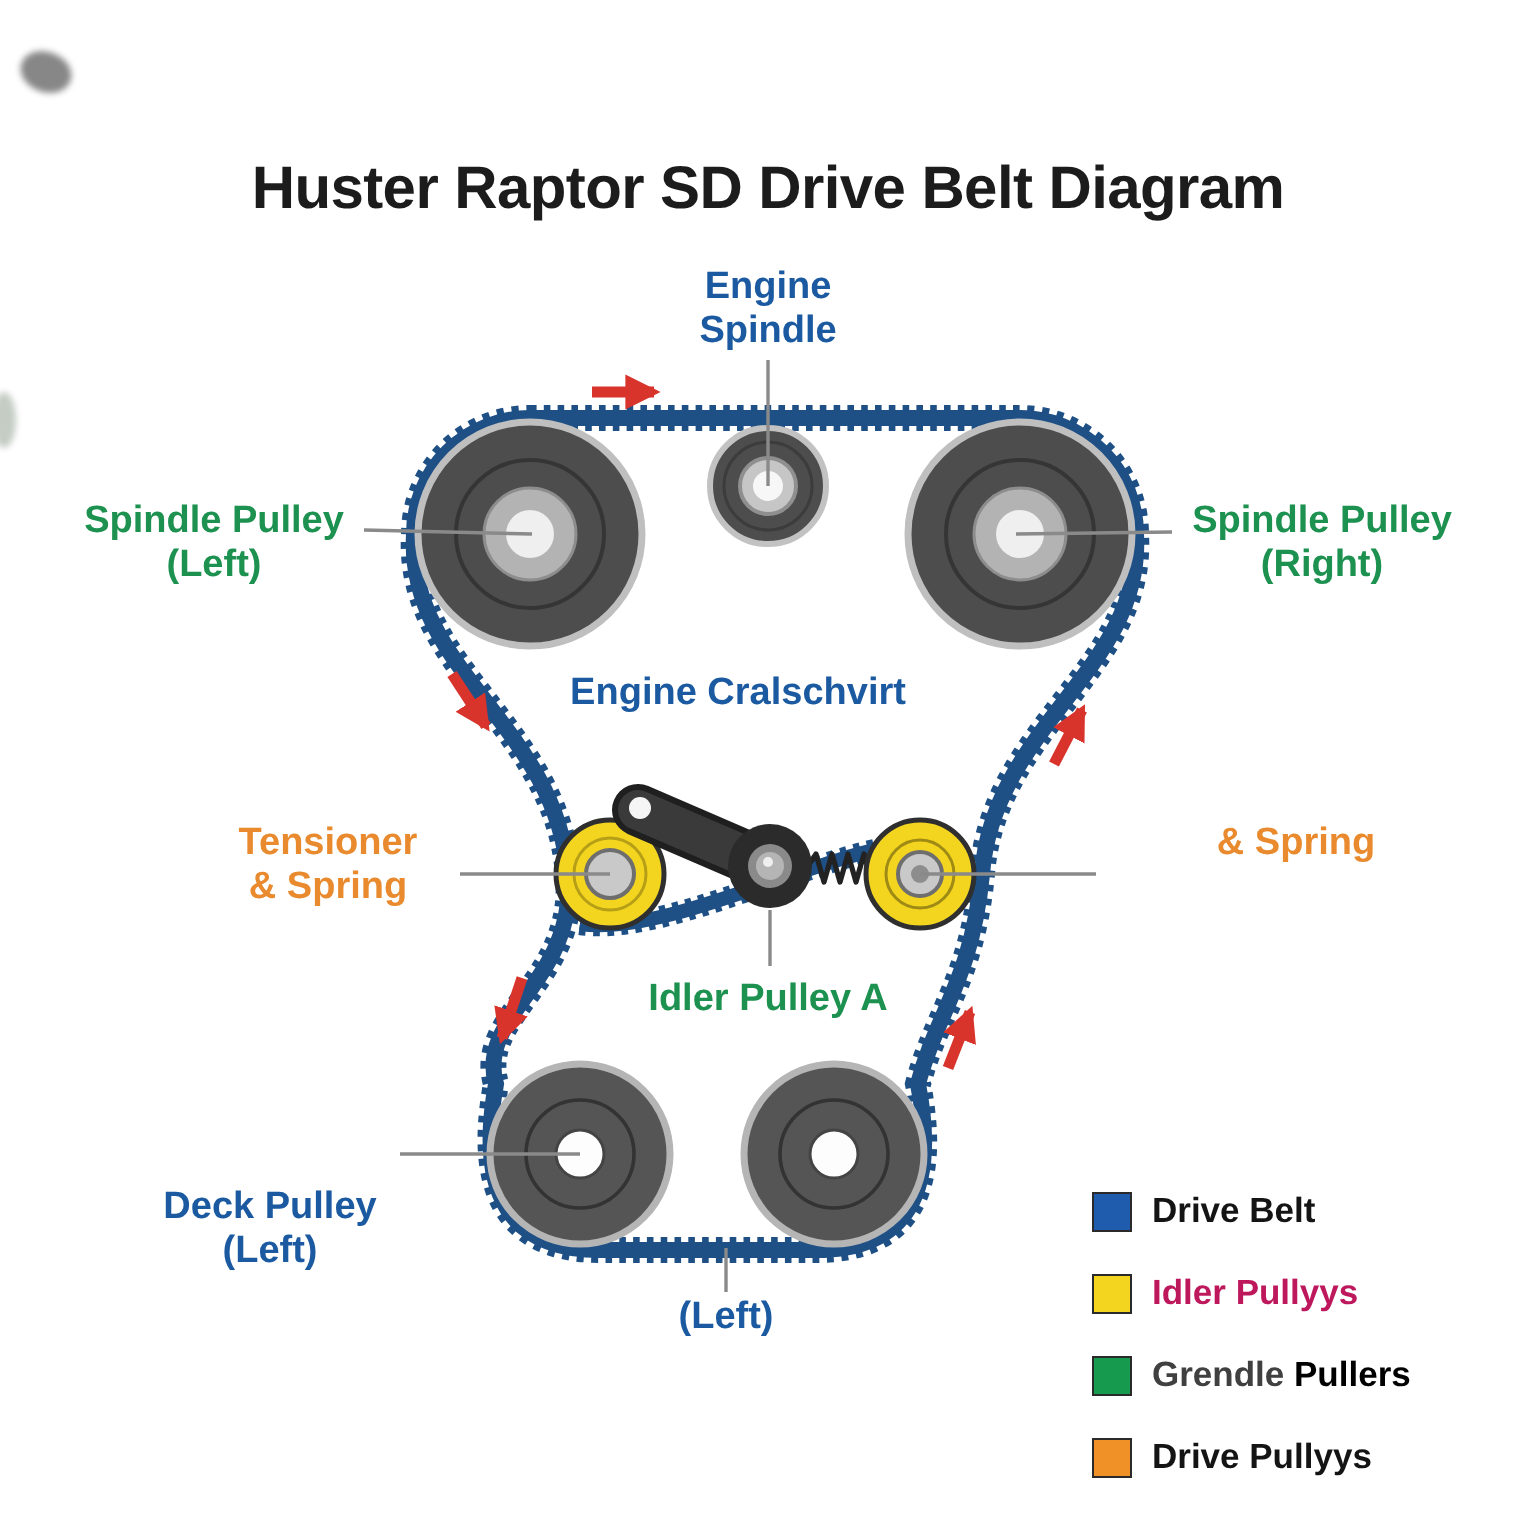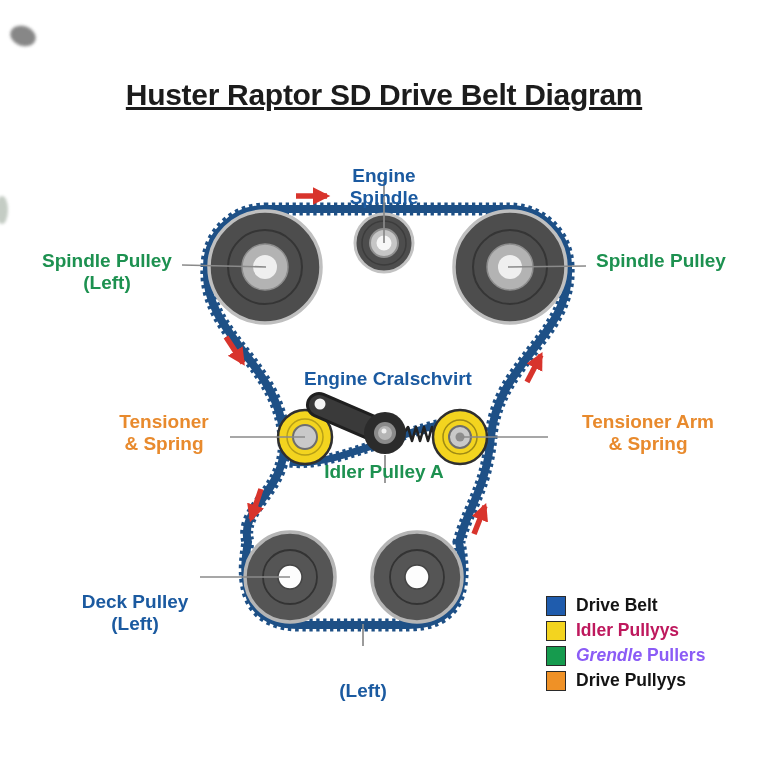--- a/index.html
+++ b/index.html
@@ -2,32 +2,32 @@
 <html style="--belt: #1e5086; --label_blue: #1b5aa0; --label_green: #1d9150; --label_orange: #e88a2d; --arrow_red: #d8342c; --idler_yellow: #f3d41f; --leader_gray: #8a8a8a;"><head>
 <meta charset="utf-8">
 <style>
   html,body{margin:0;padding:0;background:#fff;}
   .canvas{
     position:relative;width:768px;height:768px;background:#ffffff;overflow:hidden;
     font-family:"Liberation Sans",sans-serif;
   }
   .title{
     position:absolute;left:0;right:0;top:78px;text-align:center;
-    font-size:30px;font-weight:700;color:#1c1c1c;letter-spacing:-0.3px;text-decoration:underline;
+    font-size:30px;font-weight:700;color:#1c1c1c;letter-spacing:-0.3px;
   }
   .lbl{
     position:absolute;transform:translateX(-50%);text-align:center;
     font-weight:700;font-size:19px;line-height:22px;white-space:nowrap;
   }
-  .lbl-blue{color:var(--label_blue);margin-top:32px;}
+  .lbl-blue{color:var(--label_blue);}
   .lbl-green{color:var(--label_green);}
   .lbl-orange{color:var(--label_orange);}
   .diagram-svg{position:absolute;left:0;top:0;}
   .legend{
-    position:absolute;left:546px;top:595px;display:flex;flex-direction:column;gap:4px;
+    position:absolute;left:546px;top:595px;display:flex;flex-direction:column;gap:20px;
   }
   .legend-row{display:flex;align-items:center;gap:10px;height:21px;}
   .legend-swatch{
     width:20px;height:20px;border:1.6px solid #2a2a2a;box-sizing:border-box;flex:0 0 auto;
   }
   .legend-label{font-size:17.5px;font-weight:700;color:#141414;white-space:nowrap;}
   .artifact{position:absolute;border-radius:50%;filter:blur(1.5px);}
   .artifact-1{left:10px;top:26px;width:26px;height:20px;background:#5f5f5f;opacity:.75;transform:rotate(20deg);}
   .artifact-2{left:-4px;top:196px;width:12px;height:28px;background:#7d8f7d;opacity:.45;}
 </style>
@@ -153,61 +153,61 @@
     <div>Spindle</div>
   </div>
 
   <div class="lbl lbl-green" style="left:107px;top:250px;">
     <div>Spindle Pulley</div>
     <div>(Left)</div>
   </div>
 
   <div class="lbl lbl-green" style="left:661px;top:250px;">
     <div>Spindle Pulley</div>
-  </div>
-
-  <div class="lbl lbl-blue" style="left:388px;top:336px;">
+    <div>(Right)</div>
+  </div>
+
+  <div class="lbl lbl-blue" style="left:369px;top:336px;">
     <div>Engine Cralschvirt</div>
   </div>
 
   <div class="lbl lbl-orange" style="left:164px;top:411px;">
     <div>Tensioner</div>
     <div>&amp; Spring</div>
   </div>
 
   <div class="lbl lbl-orange" style="left:648px;top:411px;">
-    <div>Tensioner Arm</div>
     <div>&amp; Spring</div>
   </div>
 
-  <div class="lbl lbl-green" style="left:384px;top:461px;">
+  <div class="lbl lbl-green" style="left:384px;top:489px;">
     <div>Idler Pulley A</div>
   </div>
 
-  <div class="lbl lbl-blue" style="left:135px;top:559px;">
+  <div class="lbl lbl-blue" style="left:135px;top:593px;">
     <div>Deck Pulley</div>
     <div>(Left)</div>
   </div>
 
   <div class="lbl lbl-blue" style="left:363px;top:648px;">
     <div>(Left)</div>
   </div>
 
   <div class="legend">
       <div class="legend-row">
         <span class="legend-swatch" style="background: rgb(31, 92, 173);"></span>
         <span class="legend-label"><span style="color: rgb(20, 20, 20);">Drive Belt</span></span>
       </div>
       <div class="legend-row">
         <span class="legend-swatch" style="background: rgb(243, 212, 31);"></span>
         <span class="legend-label"><span style="color: #be185d;">Idler Pullyys</span></span>
       </div>
       <div class="legend-row">
         <span class="legend-swatch" style="background: rgb(22, 155, 78);"></span>
-        <span class="legend-label"><span style="color: #8b5cf6; font-style: italic;">Grendle </span><span style="color: #8b5cf6;">Pullers</span></span>
+        <span class="legend-label"><span style="color: #404040;">Grendle </span><span style="color: #000000;">Pullers</span></span>
       </div>
       <div class="legend-row">
         <span class="legend-swatch" style="background: rgb(239, 145, 38);"></span>
         <span class="legend-label"><span style="color: rgb(20, 20, 20);">Drive Pullyys</span></span>
       </div>
     </div>
 
 </div>
 
 </body></html>

